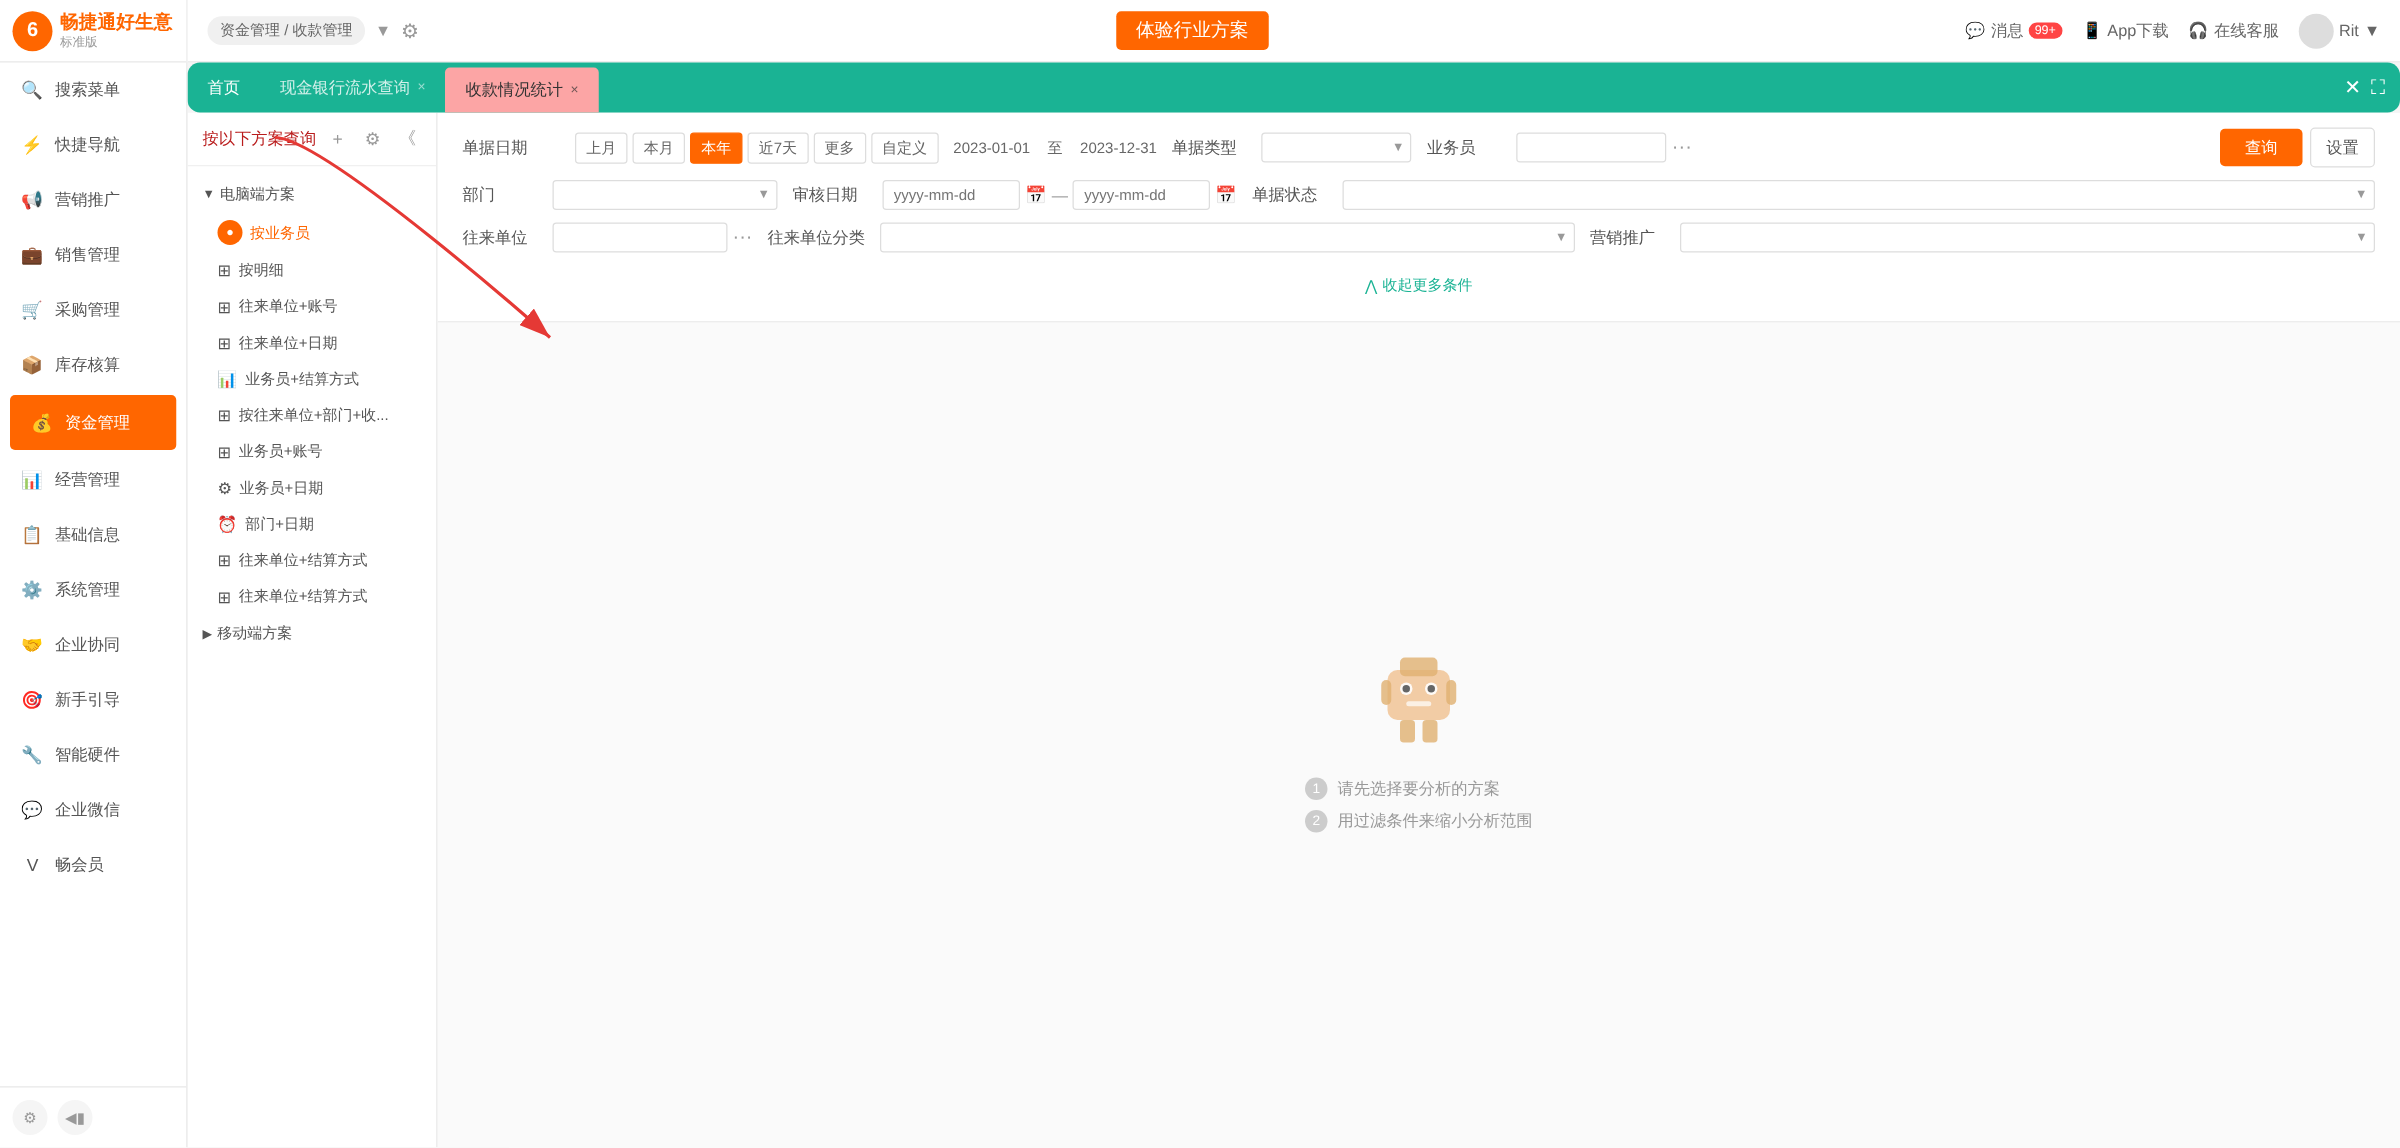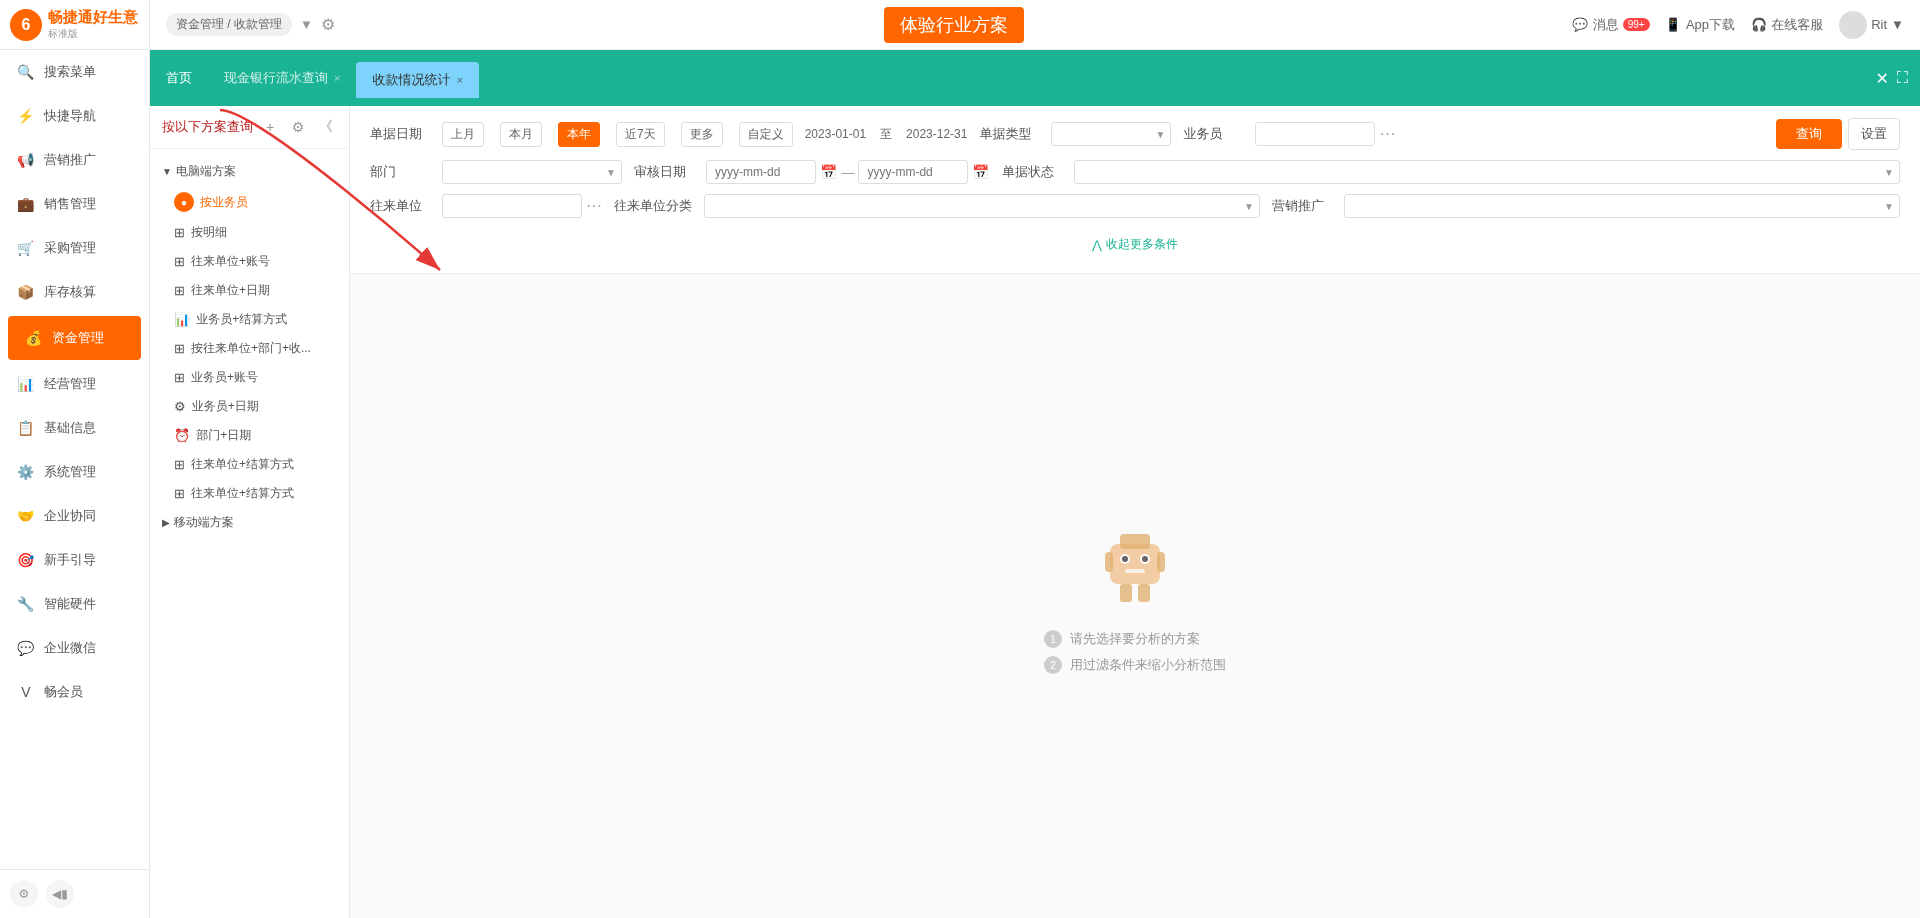--- a/index.html
+++ b/index.html
@@ -16,30 +16,30 @@
     .sidebar-bottom { padding: 10px; display: flex; align-items: center; gap: 8px; border-top: 1px solid #e8e8e8; }
     .sidebar-bottom-btn { width: 28px; height: 28px; border-radius: 50%; border: none; background: #f5f5f5; cursor: pointer; font-size: 12px; display: flex; align-items: center; justify-content: center; color: #999; }
 
     
     .main { flex: 1; display: flex; flex-direction: column; overflow: hidden; }
 
     
     .topbar { height: 50px; background: #fff; border-bottom: 1px solid #e8e8e8; display: flex; align-items: center; padding: 0 16px; justify-content: space-between; }
     .topbar-left { display: flex; align-items: center; gap: 8px; }
     .breadcrumb-pill { background: #f0f0f0; border-radius: 12px; padding: 3px 10px; font-size: 12px; color: #666; }
-    .trial-btn { background: #ff6600; color: white; border: none; border-radius: 4px; padding: 6px 16px; font-size: 18px; cursor: pointer; }
+    .trial-btn { background: #ff6600; color: white; border: none; border-radius: 4px; padding: 6px 16px; font-size: 15px; cursor: pointer; }
     .topbar-right { display: flex; align-items: center; gap: 16px; color: #666; font-size: 13px; }
     .topbar-right-item { display: flex; align-items: center; gap: 4px; cursor: pointer; }
     .badge { background: #ff4444; color: white; border-radius: 8px; padding: 1px 5px; font-size: 10px; }
     .user-avatar { width: 28px; height: 28px; border-radius: 50%; background: #ddd; }
 
     
-    .tabs { height: 56px; background: #1ab394; display: flex; align-items: center; padding: 0 0; position: relative; }
+    .tabs { height: 40px; background: #1ab394; display: flex; align-items: center; padding: 0 0; position: relative; border-radius: 10px; }
     .tab { display: flex; align-items: center; padding: 0 16px; height: 40px; cursor: pointer; font-size: 13px; color: rgba(255,255,255,0.8); gap: 6px; }
-    .tab.active { background: #7dd3fc; color: #333; border-radius: 4px 4px 0 0; margin-top: 4px; height: 36px; }
+    .tab.active { background: #fca5a5; color: #333; border-radius: 4px 4px 0 0; margin-top: 4px; height: 36px; }
     .tab-close { font-size: 11px; opacity: 0.7; cursor: pointer; }
     .tab-home { color: white; }
     .tabs-right { margin-left: auto; display: flex; align-items: center; gap: 8px; padding-right: 12px; color: white; }
     .tabs-right span { cursor: pointer; font-size: 16px; }
 
     
     .page-header { background: #fff; padding: 10px 20px; display: flex; align-items: center; justify-content: space-between; border-bottom: 1px solid #e8e8e8; }
     .page-title-area { display: flex; align-items: center; gap: 8px; }
     .page-title { font-size: 18px; font-weight: bold; color: #333; border: 2px solid #ff4444; padding: 2px 8px; border-radius: 2px; }
     .page-actions { display: flex; align-items: center; gap: 8px; }
@@ -60,21 +60,21 @@
     .tree-item { display: flex; align-items: center; padding: 6px 12px 6px 24px; cursor: pointer; color: #555; font-size: 12px; border-radius: 0; }
     .tree-item.active { color: #ff6600; }
     .tree-item .tree-icon { margin-right: 6px; font-size: 13px; }
     .tree-item-active-indicator { width: 20px; height: 20px; background: #ff6600; border-radius: 50%; display: flex; align-items: center; justify-content: center; color: white; font-size: 10px; margin-right: 6px; }
 
     
     .right-panel { flex: 1; display: flex; flex-direction: column; overflow: hidden; }
     .filter-area { background: #fff; padding: 12px 20px; border-bottom: 1px solid #e8e8e8; }
     .filter-row { display: flex; align-items: center; gap: 12px; margin-bottom: 10px; flex-wrap: wrap; }
     .filter-label { color: #555; font-size: 13px; min-width: 60px; white-space: nowrap; }
-    .date-tabs { display: flex; gap: 16px; }
+    .date-tabs { display: flex; gap: 4px; margin-left: 18px; }
     .date-tab { padding: 3px 8px; border: 1px solid #ddd; border-radius: 3px; font-size: 12px; cursor: pointer; color: #666; background: #fff; }
     .date-tab.active { background: #ff6600; color: white; border-color: #ff6600; }
     .date-range { display: flex; align-items: center; gap: 14px; font-size: 12px; color: #666; }
     .filter-select { border: 1px solid #ddd; border-radius: 3px; padding: 4px 24px 4px 8px; font-size: 12px; color: #666; background: #fff; cursor: pointer; min-width: 120px; appearance: none; position: relative; }
     .filter-select-wrapper { position: relative; display: inline-block; }
     .filter-select-wrapper::after { content: '▼'; position: absolute; right: 6px; top: 50%; transform: translateY(-50%); font-size: 10px; color: #999; pointer-events: none; }
     .filter-input { border: 1px solid #ddd; border-radius: 3px; padding: 4px 8px; font-size: 12px; color: #999; min-width: 120px; }
     .date-input-group { display: flex; align-items: center; gap: 4px; }
     .date-input { border: 1px solid #ddd; border-radius: 3px; padding: 4px 8px; font-size: 12px; color: #999; width: 110px; }
     .date-icon { color: #999; font-size: 14px; cursor: pointer; }

